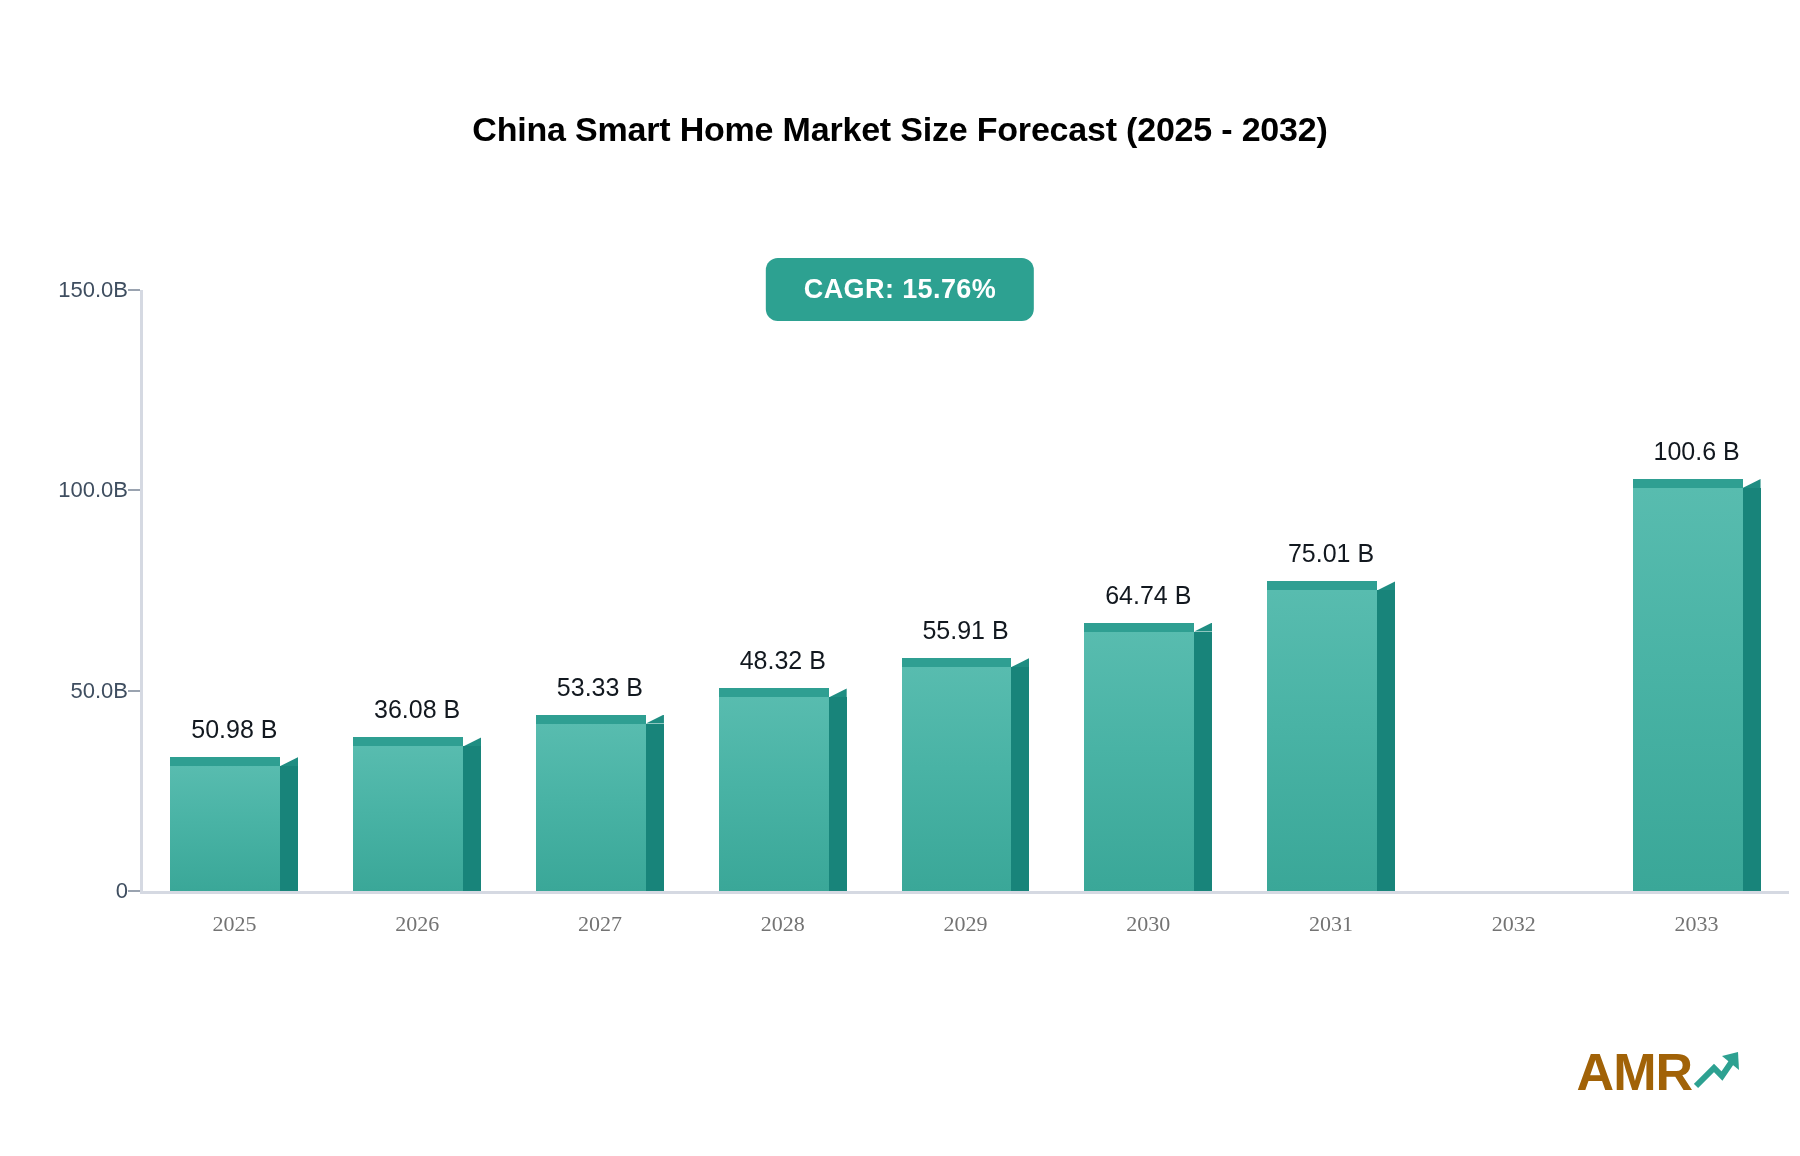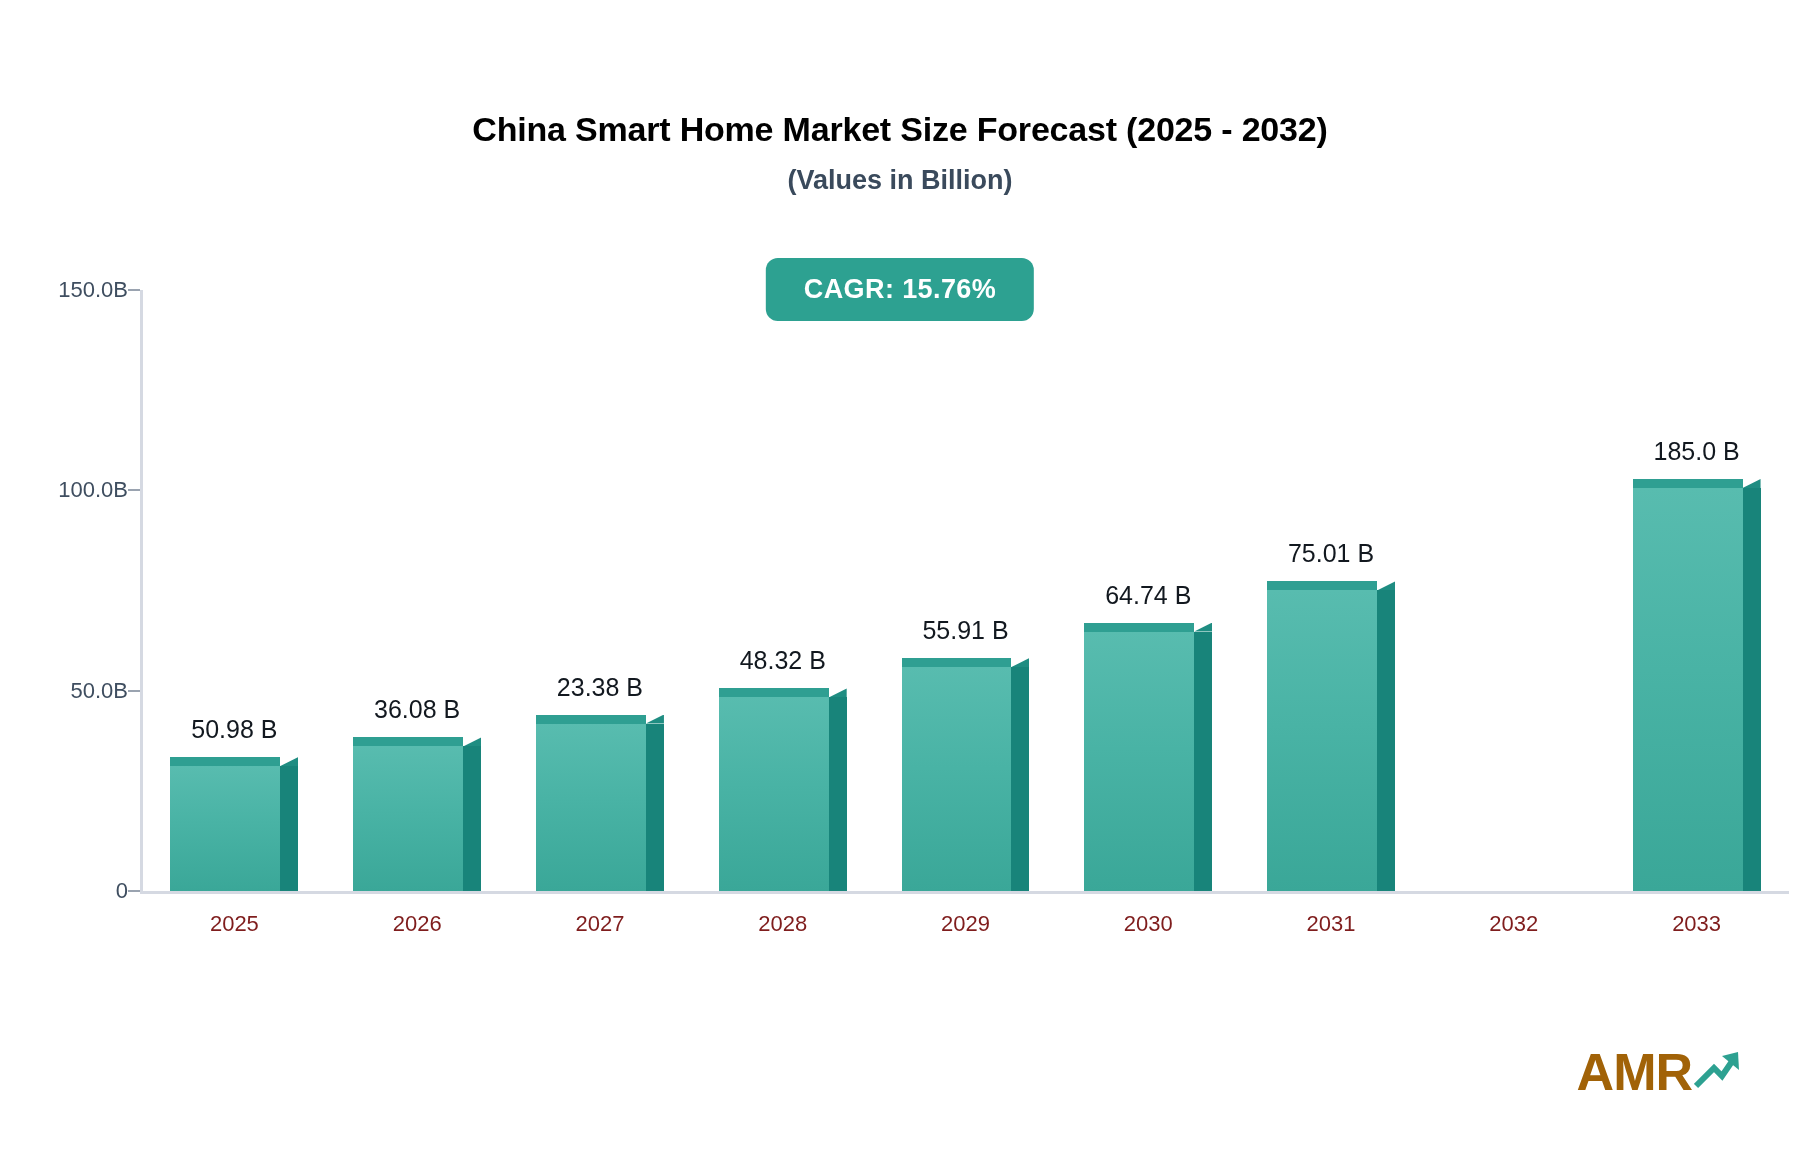--- a/index.html
+++ b/index.html
@@ -153,21 +153,22 @@
     color: #12181f;
     white-space: nowrap;
   }
   .x-label {
     position: absolute;
     width: 100%;
     left: 0;
     top: 911px;
     text-align: center;
     font-size: 22px;
-    color: #7f1d1d;
+    color: #737373;
+    font-family: Liberation Serif, serif;
   }
   .x-label-wrap {
     position: absolute;
     top: 0;
     height: 0;
   }
 
   
   .logo {
     position: absolute;
@@ -186,21 +187,20 @@
   }
   .logo-arrow { margin-bottom: 4px; }
 </style>
 </head>
 <body>
 
 <div class="page">
 
   <div class="header">
     <div class="chart-title">China Smart Home Market Size Forecast (2025 - 2032)</div>
-    <div class="chart-subtitle">(Values in Billion)</div>
   </div>
 
   <div class="cagr-badge">CAGR: 15.76%</div>
 
   <div class="plot">
     <div class="y-axis-line"></div>
     <div class="x-axis-line"></div>
     <div id="yticks">
         <div class="ytick" style="top: 891px;">0</div>
         <div class="ytick-mark" style="top: 891px;"></div>
@@ -230,21 +230,21 @@
           </div>
           <div class="bar-label" style="bottom: 166.561px;">36.08 B</div>
         </div>
         <div class="bar-slot" style="left: 392.972px; width: 127.944px;">
           <div class="bar-3d" style="height: 167.399px;">
             <div class="bar-front"></div>
             <div class="bar-side"></div>
             <div class="bar-top"></div>
             <div class="bar-top-cap"></div>
           </div>
-          <div class="bar-label" style="bottom: 189.399px;">23.38 B</div>
+          <div class="bar-label" style="bottom: 189.399px;">53.33 B</div>
         </div>
         <div class="bar-slot" style="left: 575.75px; width: 127.944px;">
           <div class="bar-3d" style="height: 193.602px;">
             <div class="bar-front"></div>
             <div class="bar-side"></div>
             <div class="bar-top"></div>
             <div class="bar-top-cap"></div>
           </div>
           <div class="bar-label" style="bottom: 215.602px;">48.32 B</div>
         </div>
@@ -275,21 +275,21 @@
           </div>
           <div class="bar-label" style="bottom: 322.54px;">75.01 B</div>
         </div>
         <div class="bar-slot" style="left: 1489.64px; width: 127.944px;">
           <div class="bar-3d" style="height: 403.071px;">
             <div class="bar-front"></div>
             <div class="bar-side"></div>
             <div class="bar-top"></div>
             <div class="bar-top-cap"></div>
           </div>
-          <div class="bar-label" style="bottom: 425.071px;">185.0 B</div>
+          <div class="bar-label" style="bottom: 425.071px;">100.6 B</div>
         </div>
       </div>
     <div id="xlabels">
         <div class="x-label-wrap" style="left: 143px; width: 182.778px;">
           <div class="x-label">2025</div>
         </div>
         <div class="x-label-wrap" style="left: 325.778px; width: 182.778px;">
           <div class="x-label">2026</div>
         </div>
         <div class="x-label-wrap" style="left: 508.556px; width: 182.778px;">

